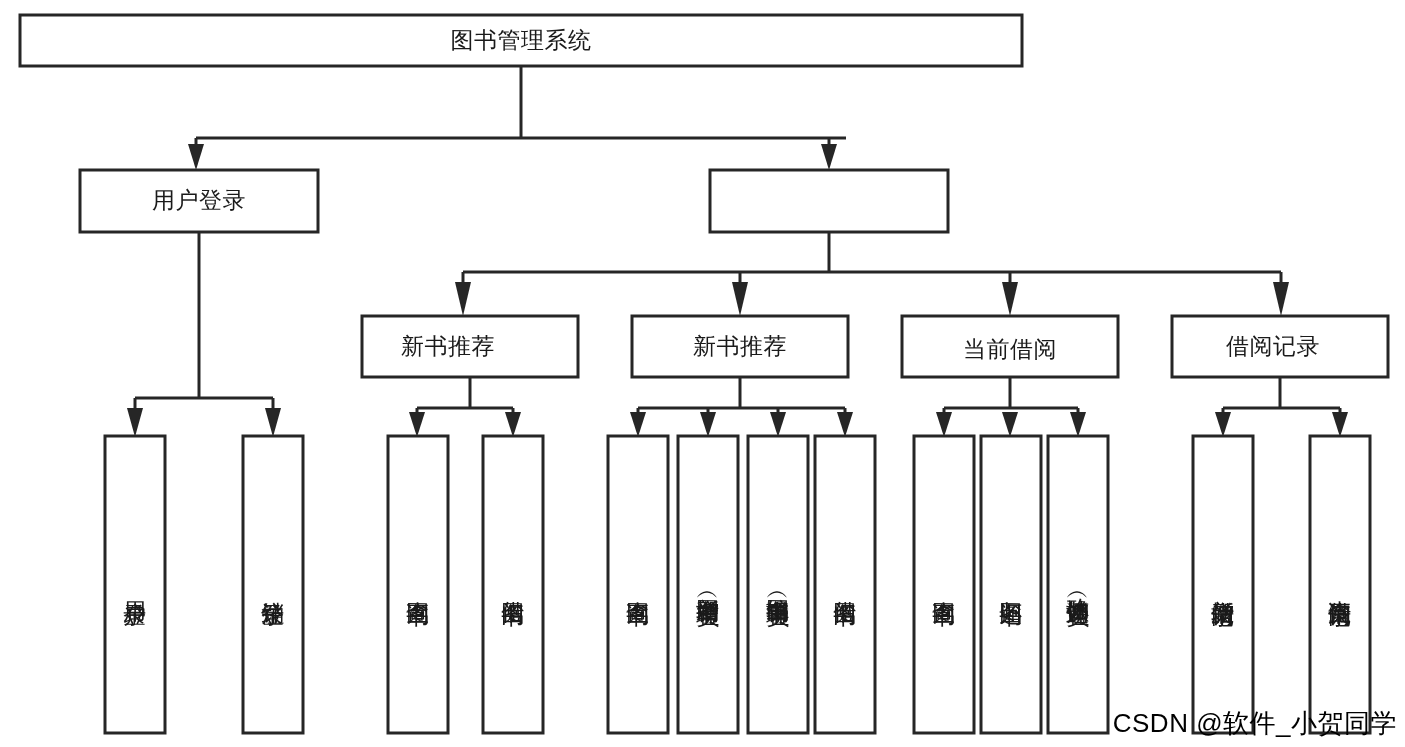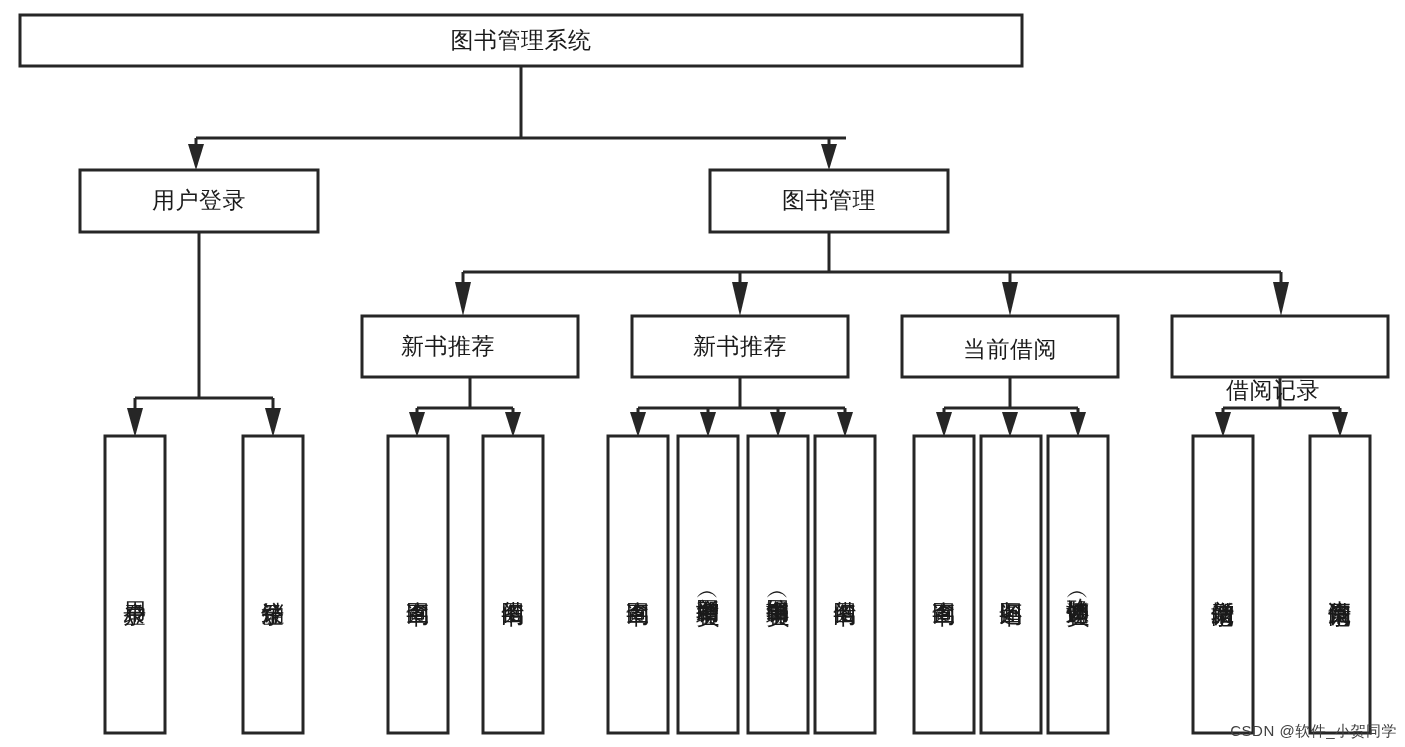--- a/index.html
+++ b/index.html
@@ -63,22 +63,22 @@
     letter-spacing: 1px;
     writing-mode: vertical-rl;
     text-orientation: upright;
     line-height: 1.15;
     font-family: "Liberation Sans", "DejaVu Sans", sans-serif;
   }
   #watermark {
     position: absolute;
     right: 8px;
     bottom: 6px;
-    color: #404040;
-    font-size: 15px;
+    color: #000000;
+    font-size: 26px;
     letter-spacing: 0.5px;
     white-space: nowrap;
     font-family: "Liberation Sans", "DejaVu Sans", sans-serif;
   }
 </style>
 </head>
 <body>
 
 <div id="diagram-root">
 
@@ -181,26 +181,25 @@
     <rect class="node-rect" x="981" y="436" width="60" height="297"></rect>
     <rect class="node-rect" x="1048" y="436" width="60" height="297"></rect>
 
     <rect class="node-rect" x="1193" y="436" width="60" height="297"></rect>
     <rect class="node-rect" x="1310" y="436" width="60" height="297"></rect>
   </svg>
 
   <div class="node-label-h" style="left:20px; top:15px; width:1002px; height:51px;">图书管理系统</div>
 
   <div class="node-label-h" style="left:80px; top:170px; width:238px; height:62px;">用户登录</div>
-  <div class="node-label-h" style="left:710px; top:170px; width:238px; height:62px;">图书管理</div>
 
   <div class="node-label-h" style="left:362px; top:316px; width:172px; height:61px;">新书推荐</div>
   <div class="node-label-h" style="left:632px; top:316px; width:216px; height:61px;">新书推荐</div>
   <div class="node-label-h" style="left:902px; top:316px; width:216px; height:68px;">当前借阅</div>
-  <div class="node-label-h" style="left:1172px; top:316px; width:202px; height:61px;margin-top:44px;">借阅记录</div>
+  <div class="node-label-h" style="left:1172px; top:316px; width:202px; height:61px;">借阅记录</div>
 
   <div class="node-label-v" style="left:105px; top:436px; width:60px; height:297px;">用户登录</div>
   <div class="node-label-v" style="left:243px; top:436px; width:60px; height:297px;">注销登录</div>
 
   <div class="node-label-v" style="left:388px; top:436px; width:60px; height:297px;">查询图书</div>
   <div class="node-label-v" style="left:483px; top:436px; width:60px; height:297px;">借阅图书</div>
 
   <div class="node-label-v" style="left:608px; top:436px; width:60px; height:297px;">查询图书</div>
   <div class="node-label-v" style="left:678px; top:436px; width:60px; height:297px;">新增图书（管理员）</div>
   <div class="node-label-v" style="left:748px; top:436px; width:60px; height:297px;">编辑图书（管理员）</div>

